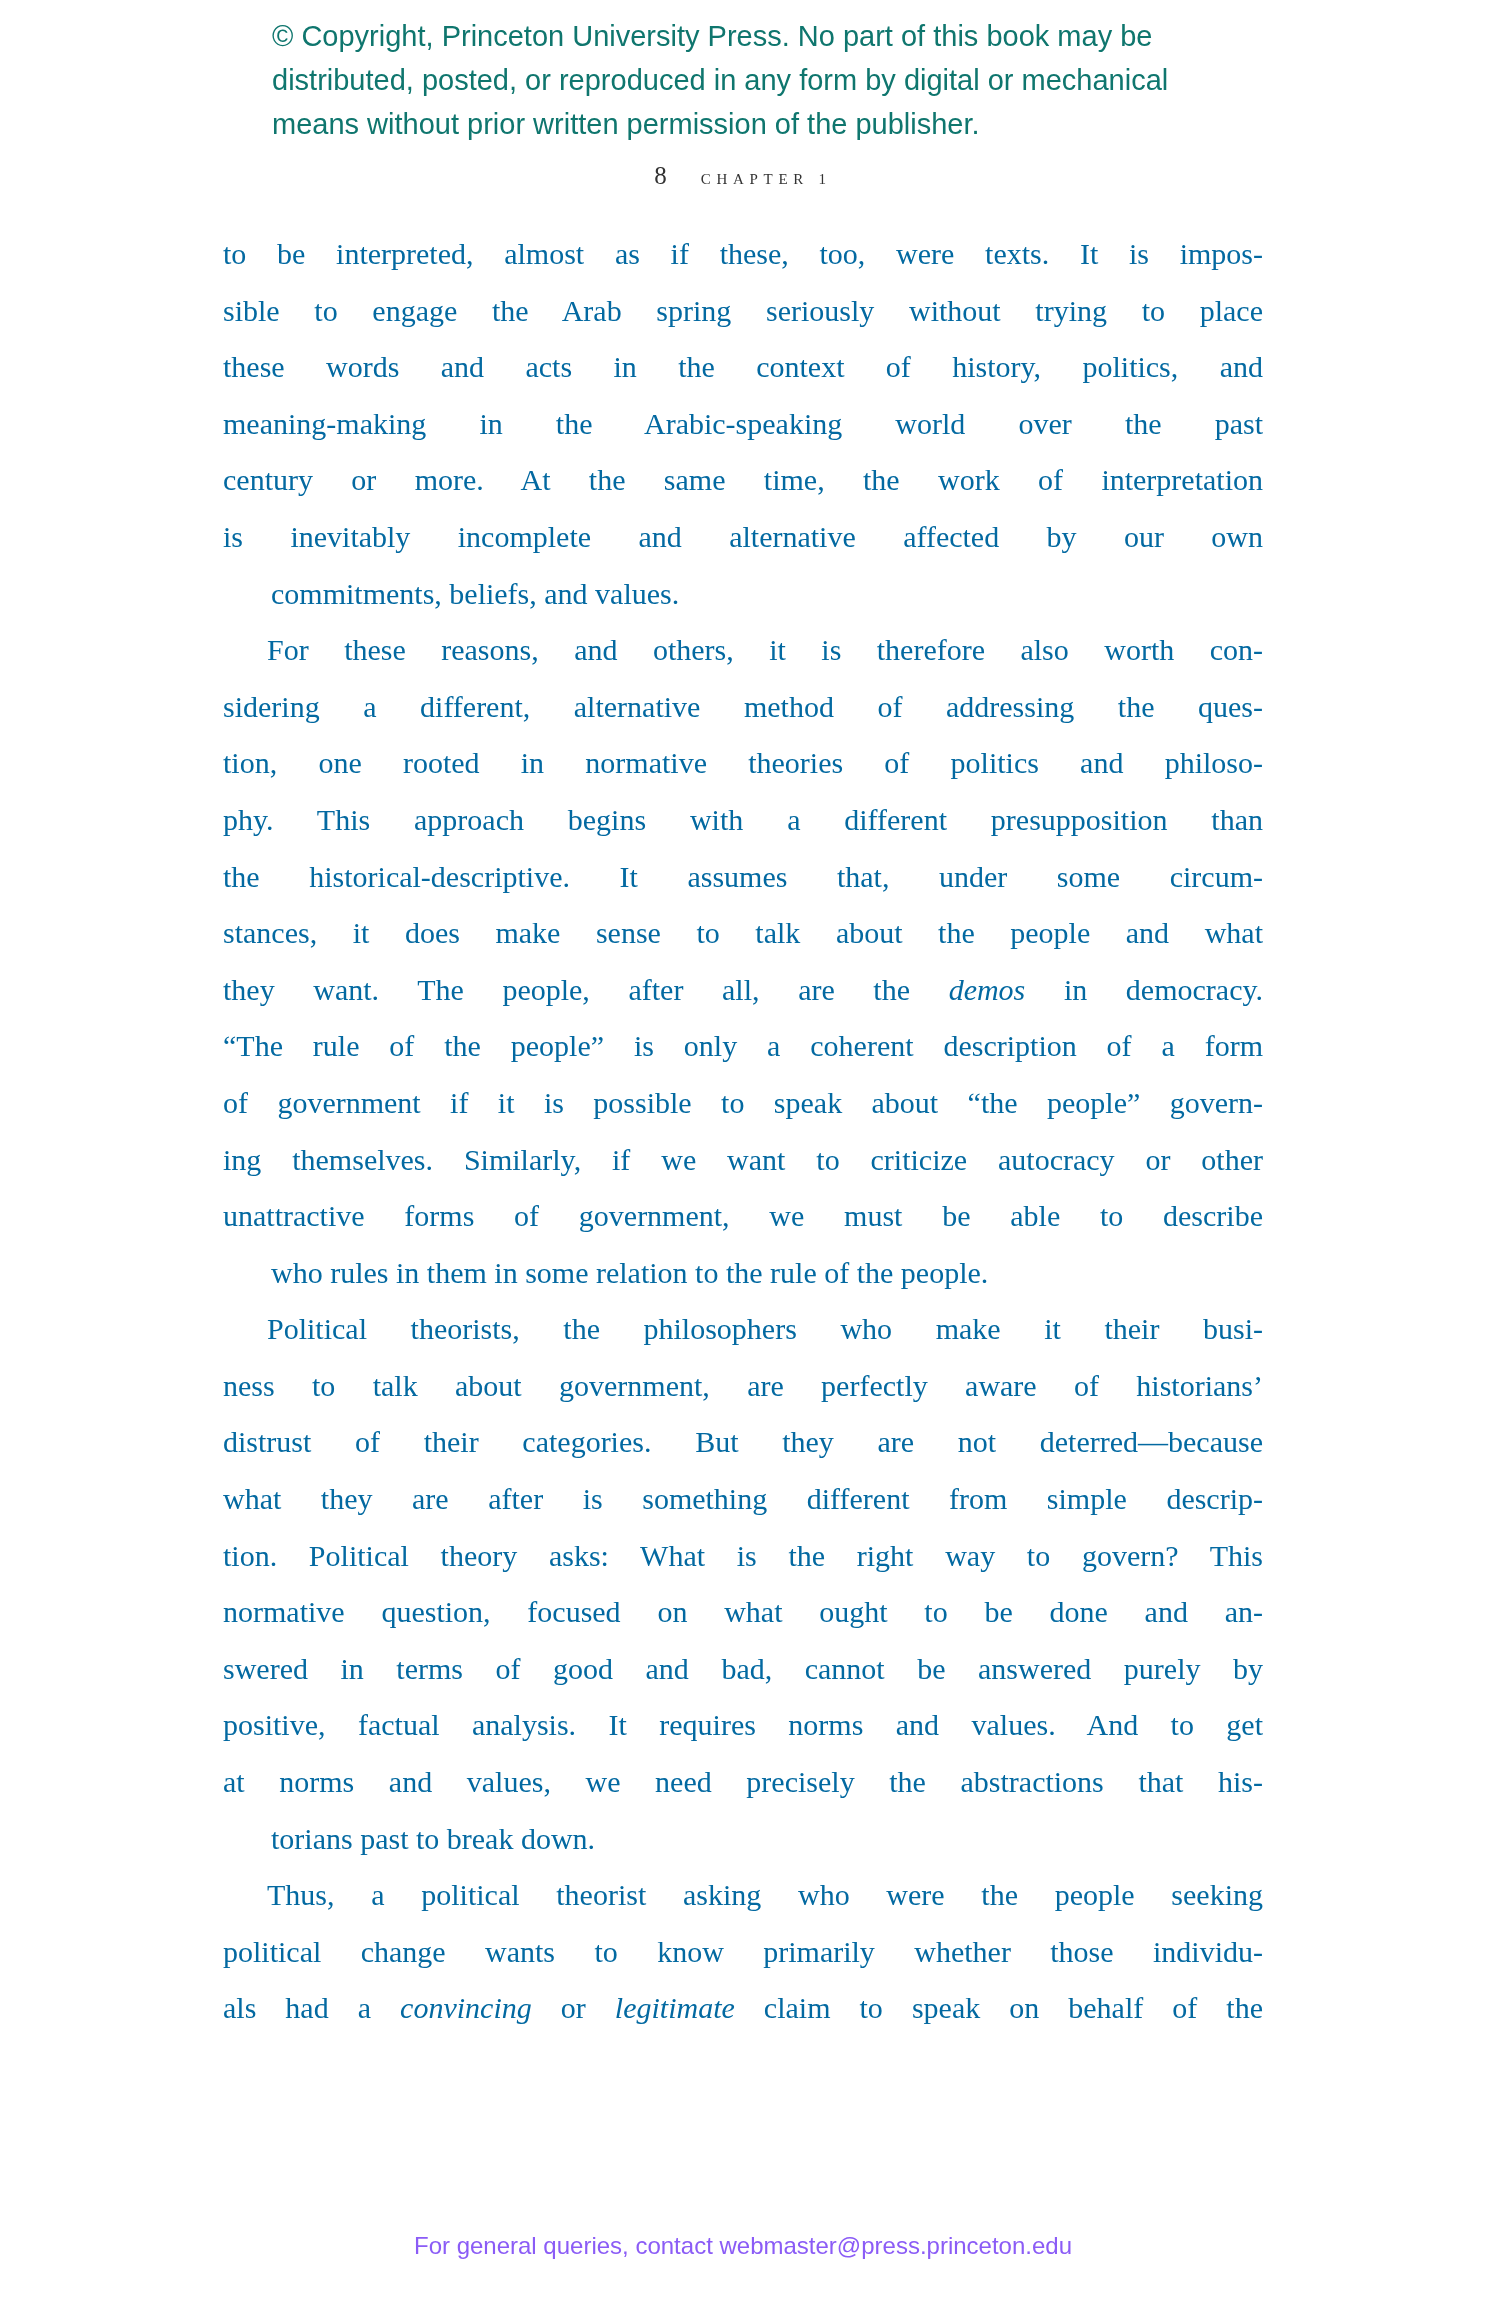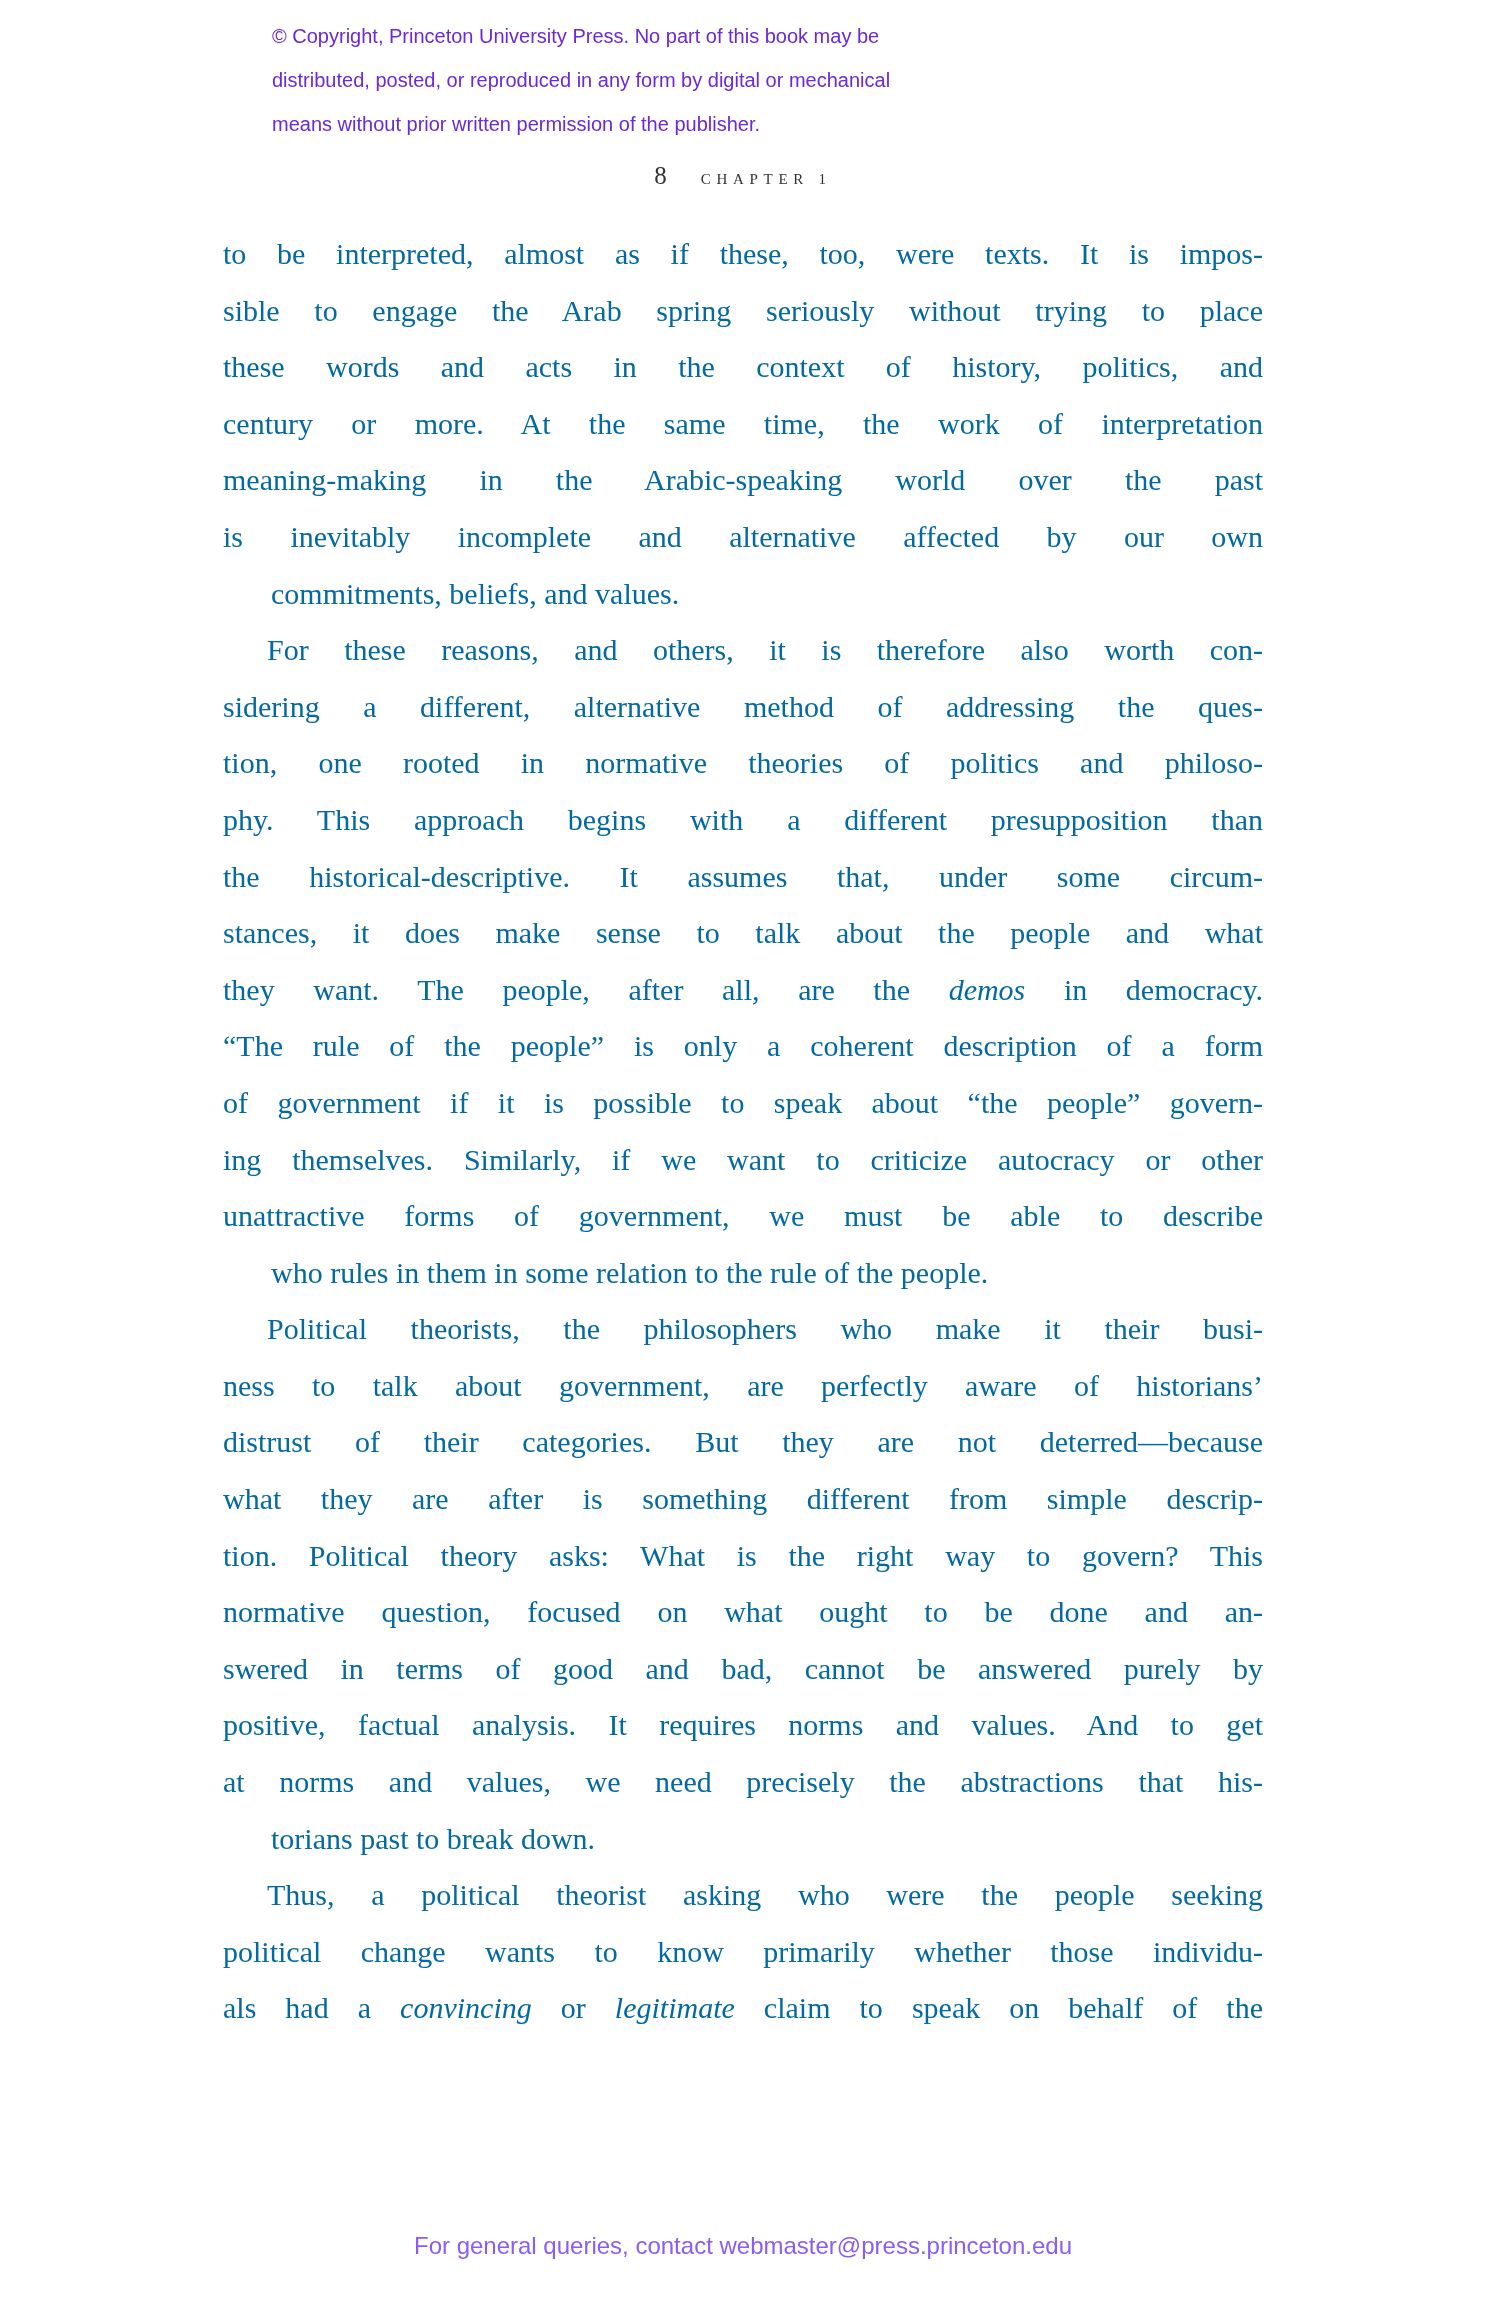--- a/index.html
+++ b/index.html
@@ -10,23 +10,23 @@
     height: 2318px;
     background: #ffffff;
     overflow: hidden;
     font-kerning: normal;
   }
   .copyright {
     position: absolute;
     left: 272px;
     top: 14px;
     font-family: "Liberation Sans", sans-serif;
-    font-size: 20px;
+    font-size: 29px;
     line-height: 44px;
-    color: #6d28d9;
+    color: #0f766e;
     white-space: nowrap;
   }
   .running-head {
     position: absolute;
     left: 223px;
     top: 162px;
     width: 1040px;
     display: flex;
     justify-content: center;
     align-items: baseline;
@@ -79,22 +79,22 @@
   <div class="running-head">
     <span class="pagenum">8</span>
     <span class="chapter">CHAPTER 1</span>
   </div>
 
   <div class="body-text">
       <div class="paragraph">
         <div class="line"><span>to be interpreted, almost as if these, too, were texts. It is impos-</span></div>
         <div class="line"><span>sible to engage the Arab spring seriously without trying to place</span></div>
         <div class="line"><span>these words and acts in the context of history, politics, and</span></div>
+        <div class="line"><span>meaning-making in the Arabic-speaking world over the past</span></div>
         <div class="line"><span>century or more. At the same time, the work of interpretation</span></div>
-        <div class="line"><span>meaning-making in the Arabic-speaking world over the past</span></div>
         <div class="line"><span>is inevitably incomplete and alternative affected by our own</span></div>
         <div class="line line-last"><span>commitments, beliefs, and values.</span></div>
       </div>
       <div class="paragraph">
         <div class="line indent"><span>For these reasons, and others, it is therefore also worth con-</span></div>
         <div class="line"><span>sidering a different, alternative method of addressing the ques-</span></div>
         <div class="line"><span>tion, one rooted in normative theories of politics and philoso-</span></div>
         <div class="line"><span>phy. This approach begins with a different presupposition than</span></div>
         <div class="line"><span>the historical-descriptive. It assumes that, under some circum-</span></div>
         <div class="line"><span>stances, it does make sense to talk about the people and what</span></div>

